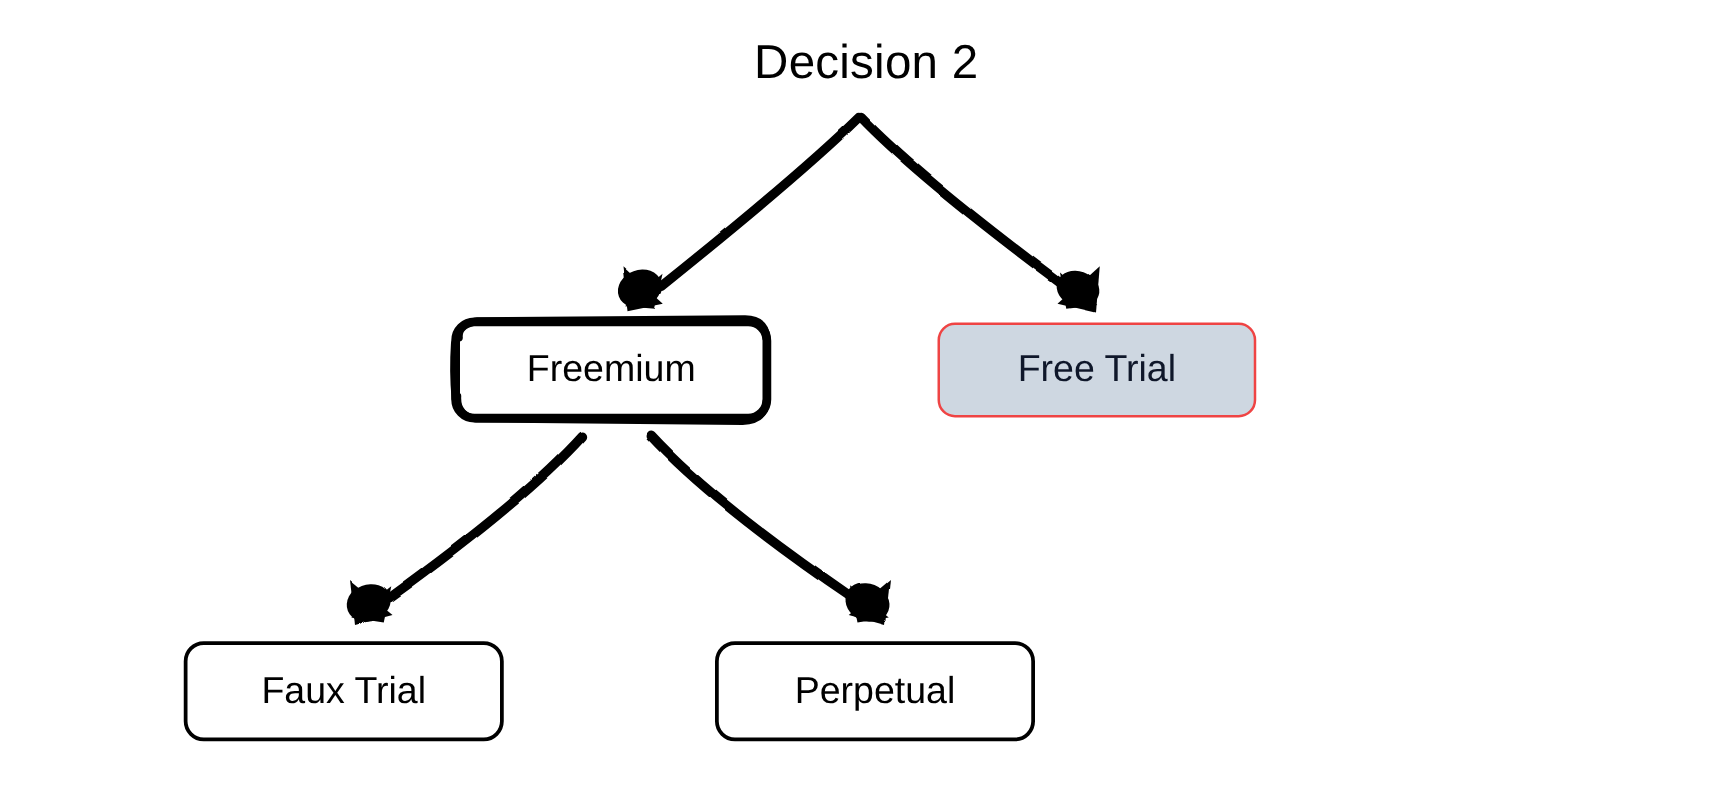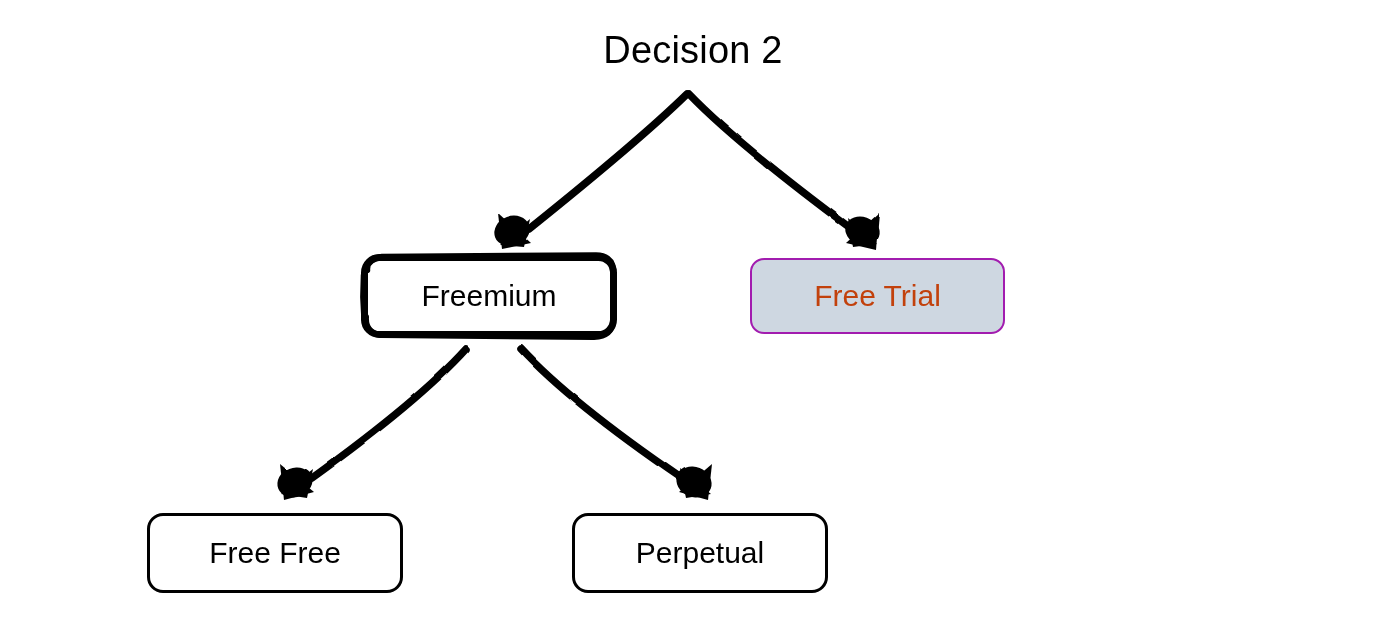--- a/index.html
+++ b/index.html
@@ -60,24 +60,24 @@
   }
 
   
   .node--plain {
     border: 3px solid #000000;
     border-radius: 16px;
   }
 
   
   .node--disabled {
-    border: 2px solid #a21caf;
+    border: 2px solid #ef4444;
     border-radius: 14px;
     background: #ced7e1;
-    color: #c2410c;
+    color: #0f172a;
   }
 
   
   .node--highlight {
     border: none;
     background: transparent;
     color: #000000;
     z-index: 3;
   }
   .node--highlight .node-label {
@@ -154,20 +154,20 @@
       <path d="M3.5,22 Q2,44 4,66" fill="none" stroke="#000000" stroke-width="5.5" stroke-linecap="round"></path>
     </svg>
     <span class="node-label">Freemium</span>
   </div>
 
   <div class="node node--disabled" style="left:750px; top:258px; width:255px; height:76px;">
     <span class="node-label">Free Trial</span>
   </div>
 
   <div class="node node--plain" style="left:147px; top:513px; width:256px; height:80px;">
-    <span class="node-label">Free Free</span>
+    <span class="node-label">Faux Trial</span>
   </div>
 
   <div class="node node--plain" style="left:572px; top:513px; width:256px; height:80px;">
     <span class="node-label">Perpetual</span>
   </div>
 
 </div>
 
 </body></html>

